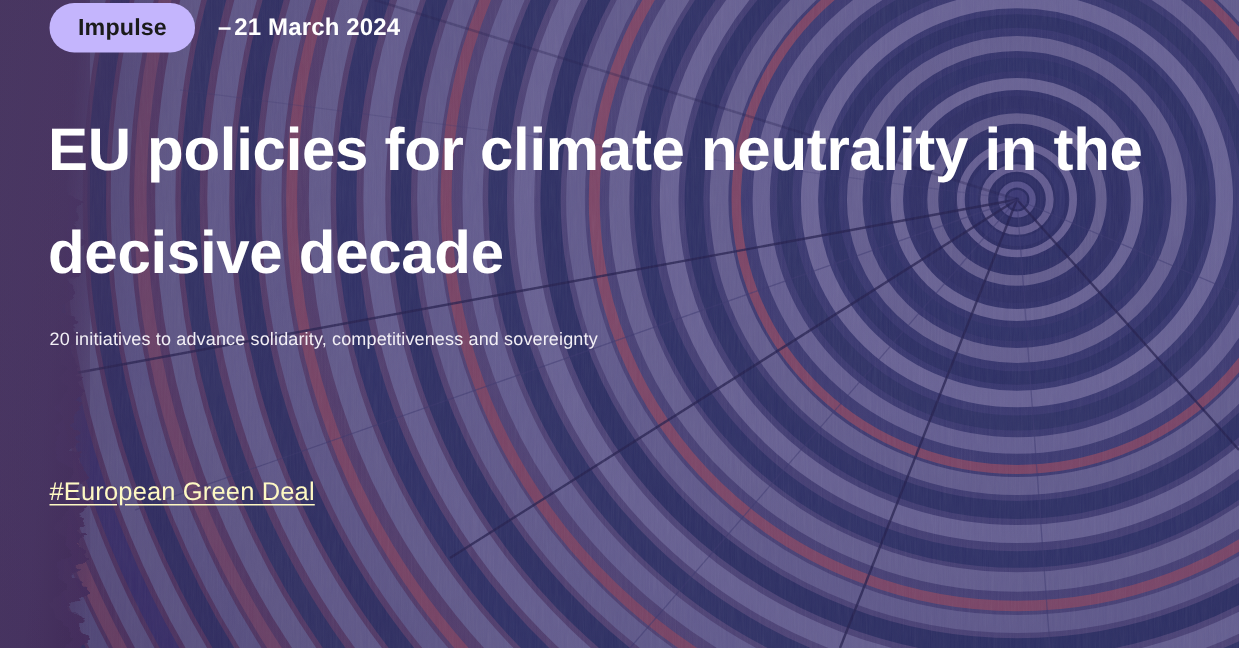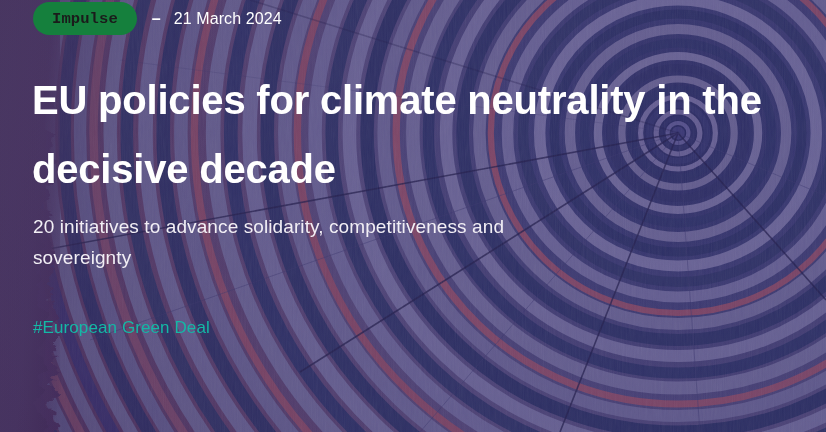--- a/index.html
+++ b/index.html
@@ -80,41 +80,39 @@
     align-items: center;
     gap: 0;
   }
   .pill {
     display: inline-flex;
     align-items: center;
     justify-content: center;
     height: 33px;
     padding: 0 19px;
     border-radius: 17px;
-    background: #15803d;
+    background: #c4b5fd;
     color: #1b1b1b;
     font-size: 15.5px;
     font-weight: bold;
     letter-spacing: 0.1px;
     white-space: nowrap;
-    font-family: Liberation Mono, monospace;
   }
   .meta-dash {
     color: #ffffff;
     font-size: 16px;
     font-weight: bold;
     margin-left: 15px;
     margin-right: 2px;
     line-height: 1;
   }
   .meta-date {
     color: #ffffff;
     font-size: 16px;
-    font-weight: normal;
-    margin-left: 11px;
+    font-weight: bold;
     white-space: nowrap;
     letter-spacing: 0.1px;
   }
 
   .headline {
     position: absolute;
     left: 32px;
     top: 66px;
     width: 740px;
     margin: 0;
@@ -125,33 +123,34 @@
     letter-spacing: -0.2px;
   }
 
   .subtitle {
     position: absolute;
     left: 33px;
     top: 211px;
     width: 560px;
     margin: 0;
     color: #f2eff5;
-    font-size: 19px;
+    font-size: 12px;
     font-weight: normal;
     line-height: 31px;
     letter-spacing: 0.1px;
   }
 
   .tag-link {
     position: absolute;
     left: 33px;
     top: 318px;
-    color: #14b8a6;
+    color: #fef9c3;
     font-size: 17px;
     font-weight: normal;
+    text-decoration: underline;
     text-underline-offset: 3px;
     letter-spacing: 0.1px;
     cursor: pointer;
   }
 </style>
 </head>
 <body>
 
 <div id="hero">
 

